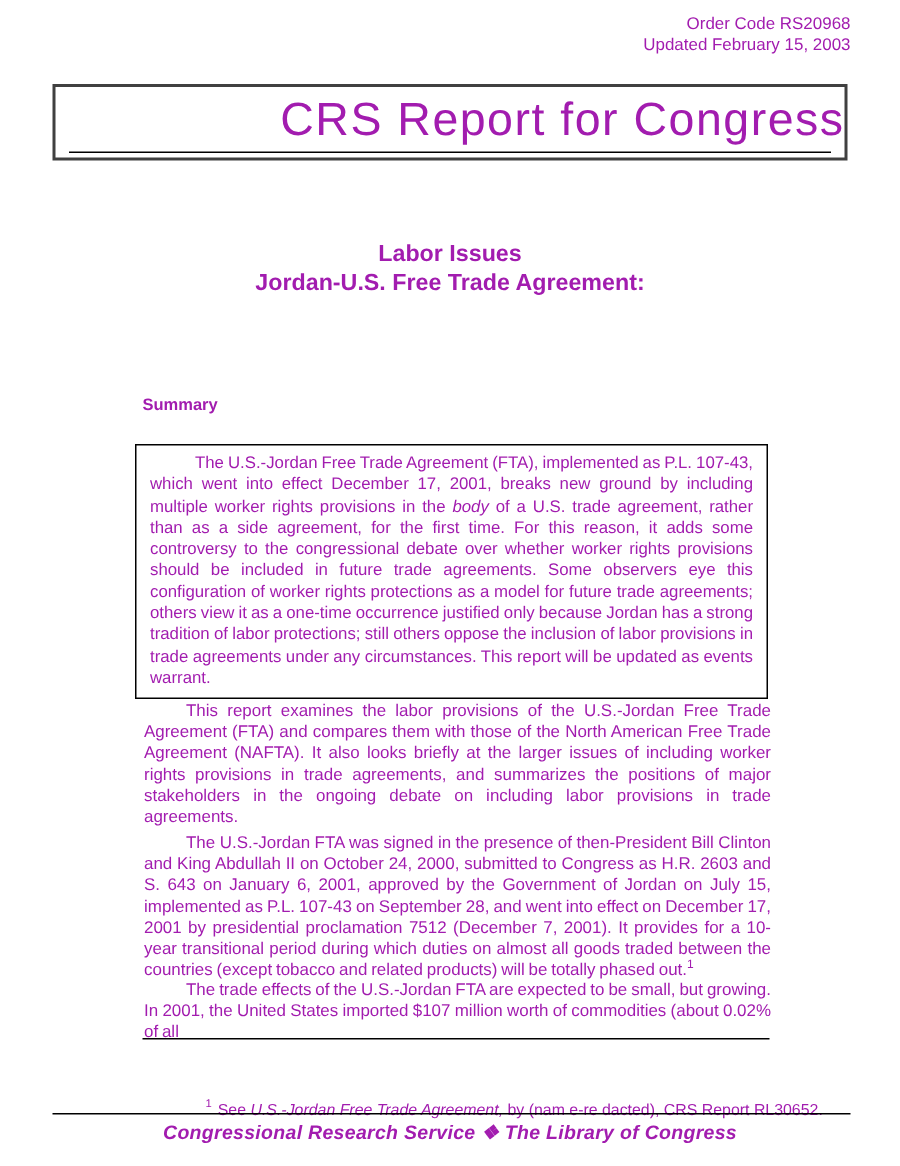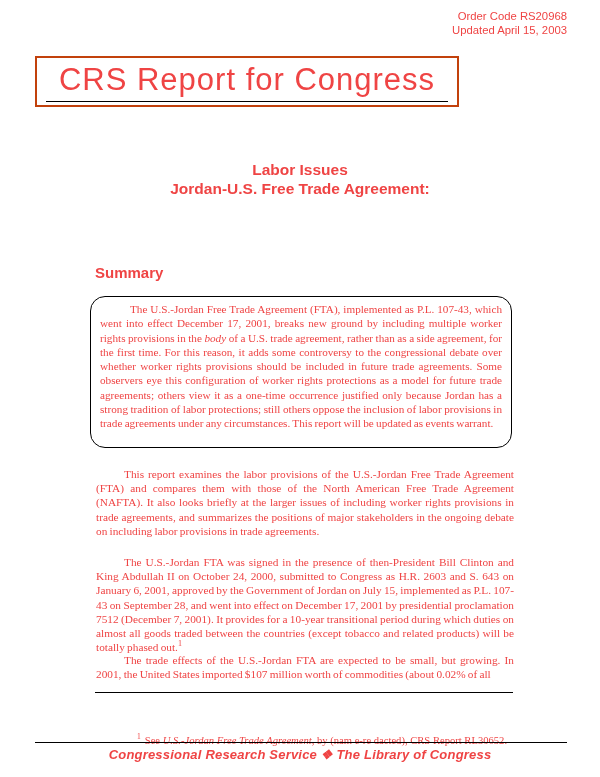--- a/index.html
+++ b/index.html
@@ -1,48 +1,48 @@
 <!DOCTYPE html>
 <html><head>
 <meta charset="utf-8">
 <style>
   html, body { margin:0; padding:0; background:#ffffff; }
   .page {
     position:relative; width:600px; height:777px;
-    background:#ffffff; color:#ef4444; overflow:hidden;
+    background:#ffffff; color:#a21caf; overflow:hidden;
   }
   .sans  { font-family:"Liberation Sans", sans-serif; }
-  .serif { font-family:Liberation Serif, serif;border-radius:15px; }
+  .serif { font-family:Liberation Sans, sans-serif; }
 
   .order-block {
     position:absolute; top:10px; right:33px;
     text-align:right; font-size:11.3px; line-height:13.5px;
   }
 
   .header-box {
-    position:absolute; left:35px; top:56px; width:424px;
-    box-sizing:border-box; border:2px solid #c2410c;
-    text-align:center; padding-bottom:3px;
+    position:absolute; left:35px; top:56px; width:530px;
+    box-sizing:border-box; border:2px solid #404040;
+    text-align:right; padding-bottom:3px;
   }
   .crs-title   { font-size:31px; line-height:42px; letter-spacing:1px; padding-top:1px; }
   .crs-divider { border-top:1.5px solid #000; margin:0 9px; height:0; }
   .crs-subtitle{ font-size:15.5px; line-height:22px; letter-spacing:0.3px; }
 
   .report-title {
     position:absolute; left:0; top:161px; width:100%;
     text-align:center; font-weight:bold; font-size:15.5px; line-height:18.5px;
   }
   .byline {
     position:absolute; left:0; top:216px; width:100%;
     text-align:center; font-size:11.3px; line-height:12.4px;
   }
 
   .summary-heading {
     position:absolute; left:95px; top:264px;
-    font-weight:bold; font-size:15px;
+    font-weight:bold; font-size:11px;
   }
   .summary-box {
     position:absolute; left:90px; top:296px; width:422px; min-height:152px;
     box-sizing:border-box; border:1.5px solid #000;
     padding:5px 9px 6px 9px;
   }
   .summary-box p {
     margin:0; font-size:11.2px; line-height:14.3px;
     text-align:justify; text-indent:30px; word-spacing:-0.5px;
   }
@@ -77,21 +77,21 @@
     font-size:13px; letter-spacing:0.2px;
   }
 </style>
 </head>
 <body>
 
 <div class="page">
 
   <div class="order-block sans">
     <div>Order Code RS20968</div>
-    <div>Updated April 15, 2003</div>
+    <div>Updated February 15, 2003</div>
   </div>
 
   <div class="header-box">
     <div class="crs-title sans">CRS Report for Congress</div>
     <div class="crs-divider"></div>
   </div>
 
   <div class="report-title sans">
     <div>Labor Issues</div>
     <div>Jordan-U.S. Free Trade Agreement:</div>

